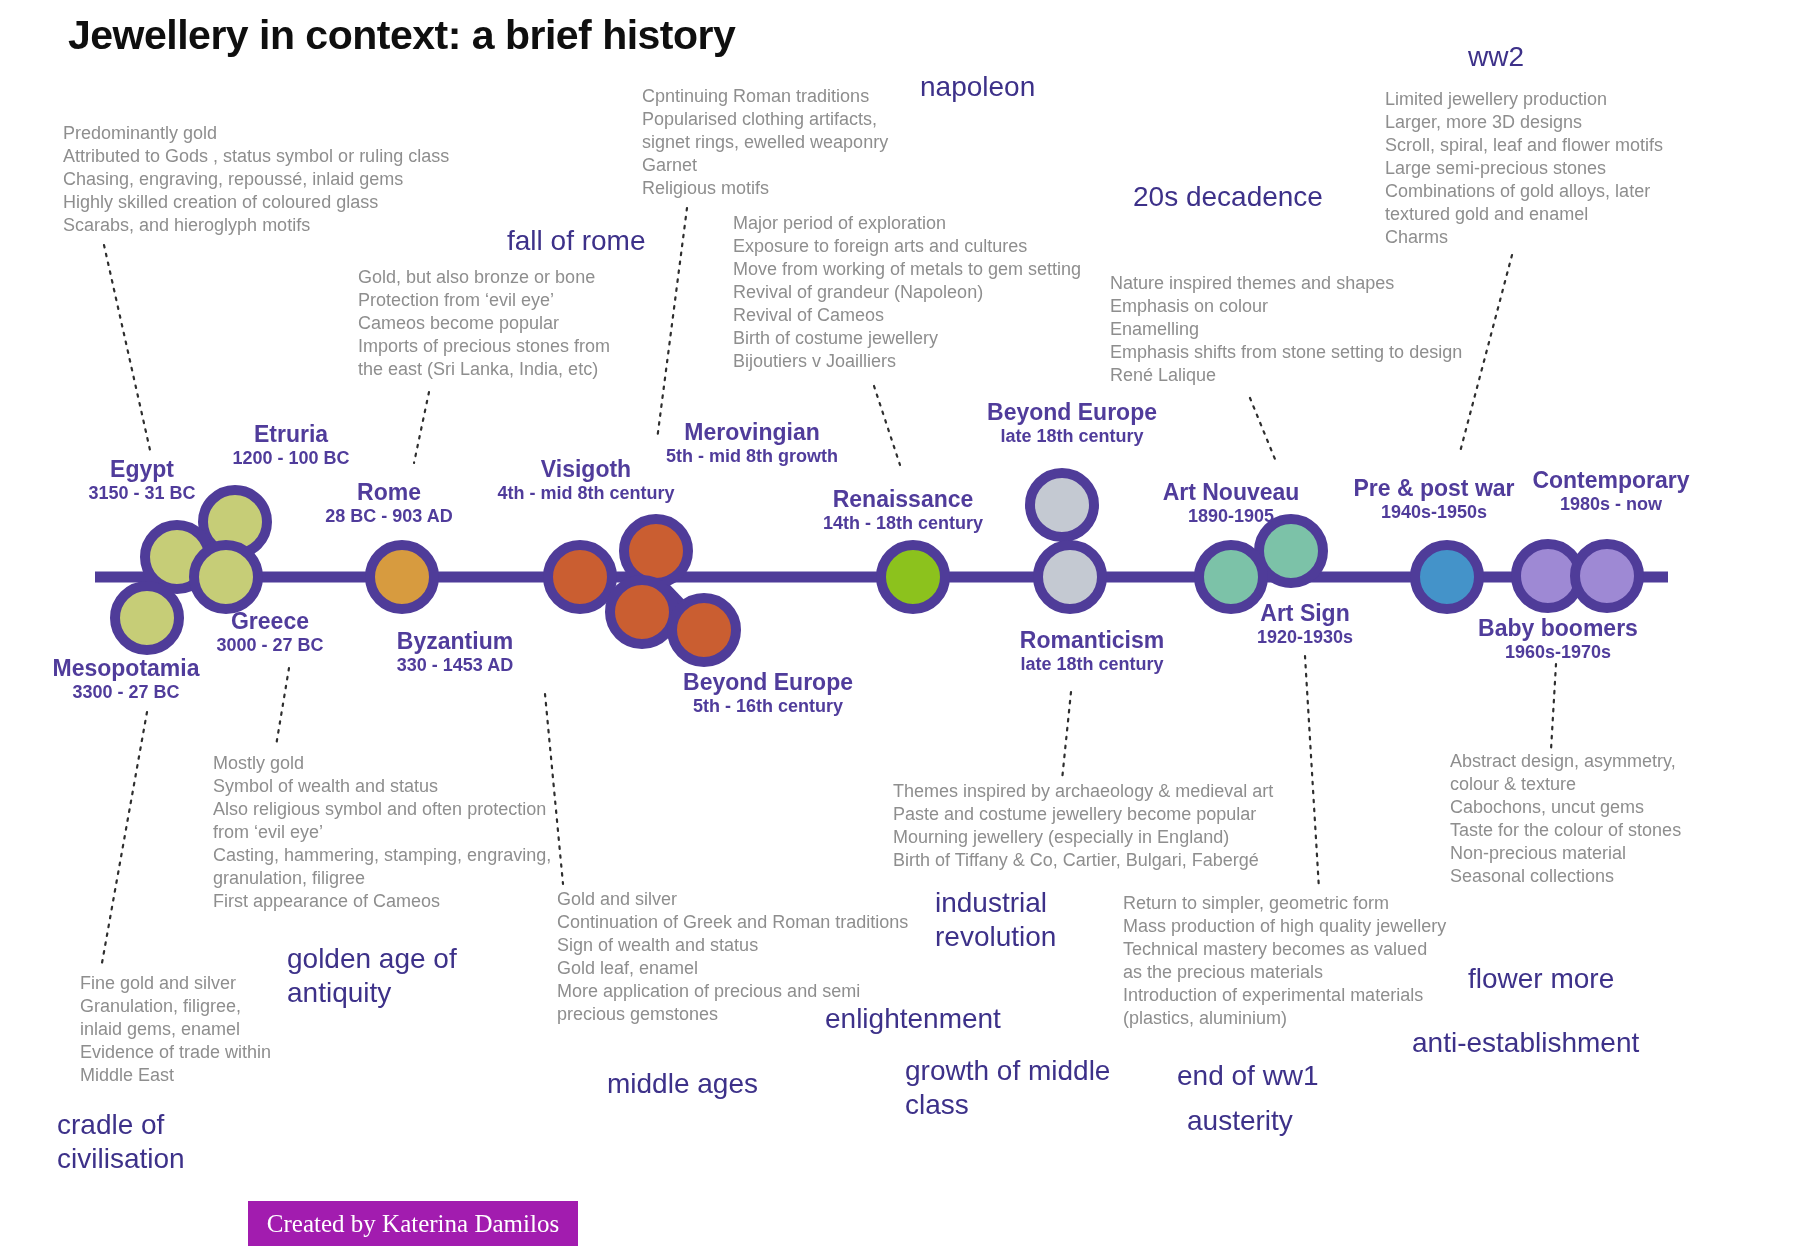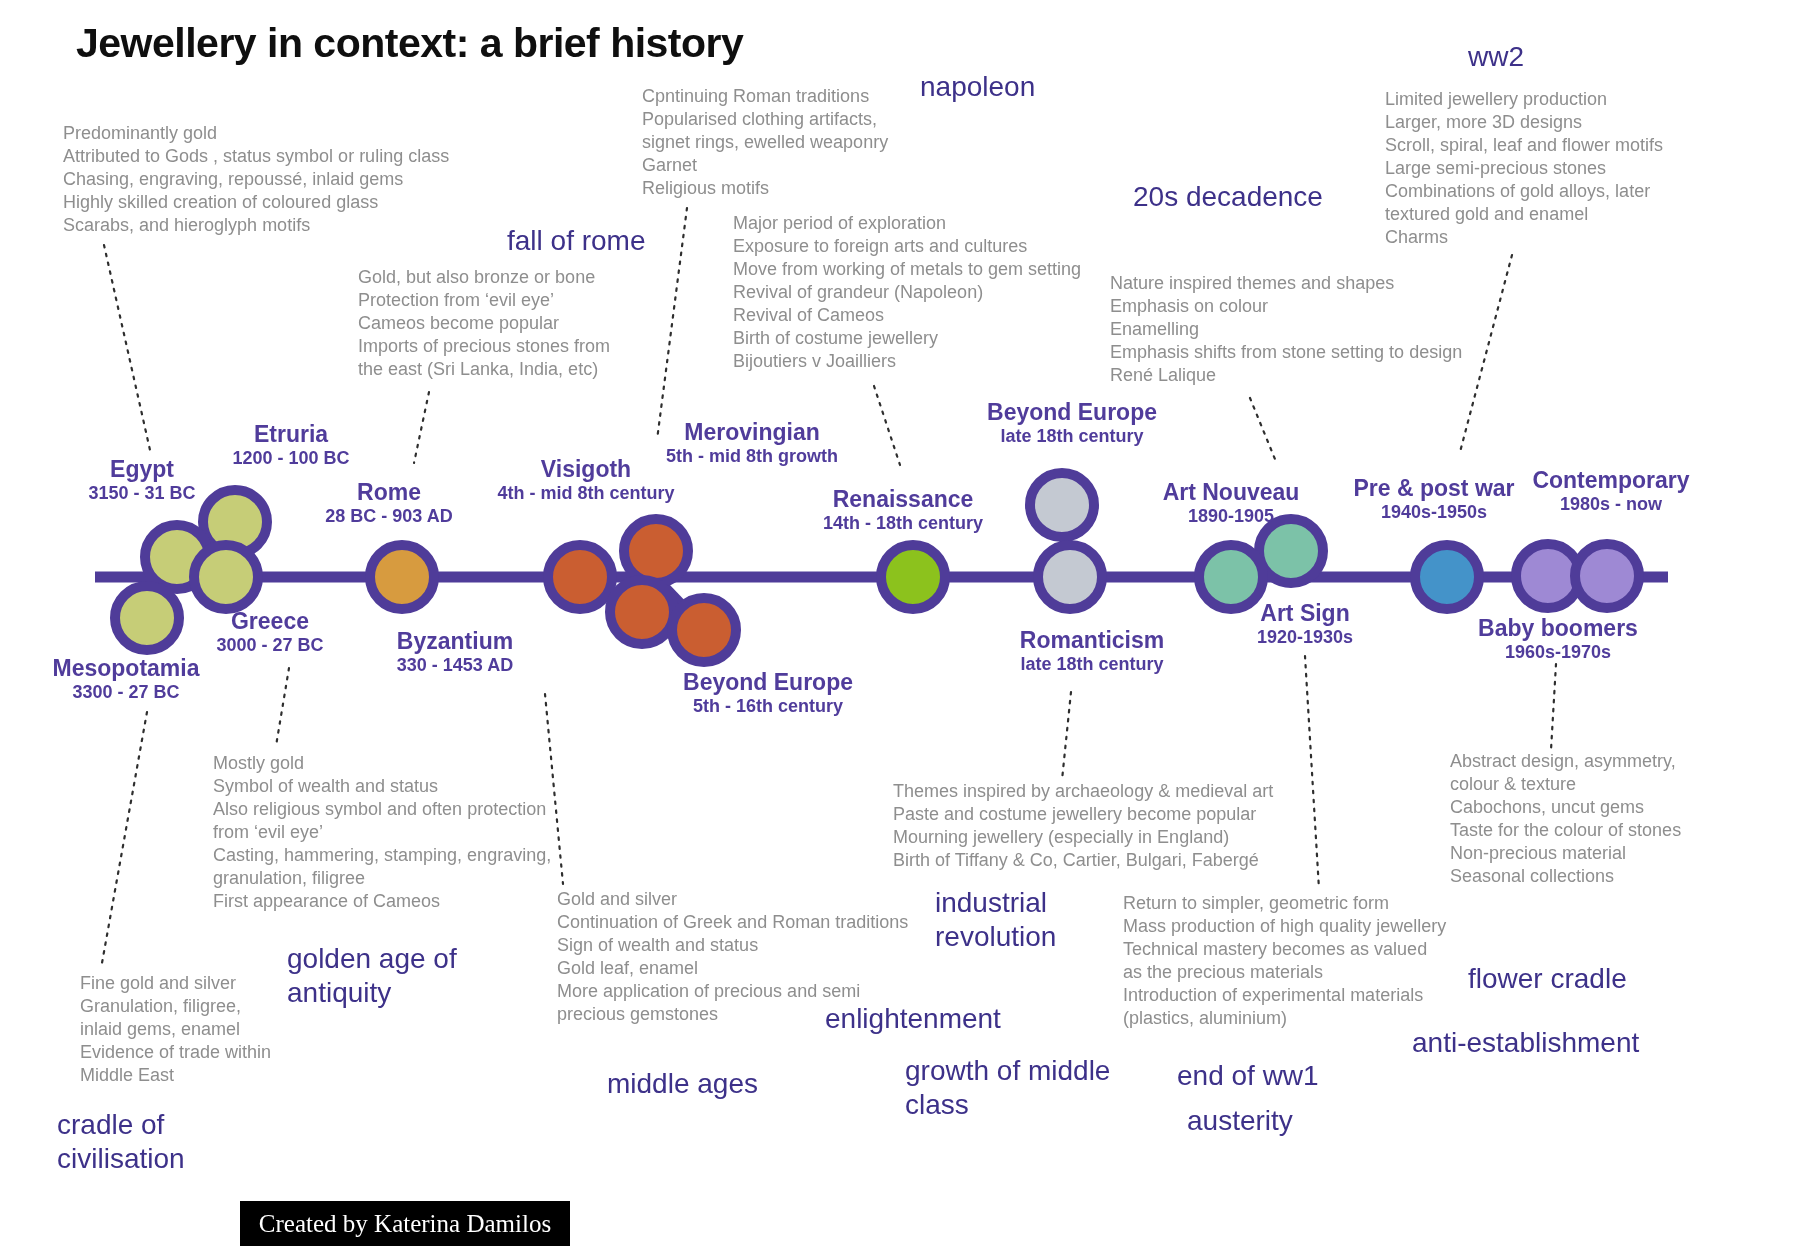--- a/index.html
+++ b/index.html
@@ -1,21 +1,21 @@
 <!DOCTYPE html>
 <html><head>
 <meta charset="utf-8">
 <style>
   html,body{margin:0;padding:0;}
   body{
     width:1800px;height:1246px;background:#ffffff;position:relative;overflow:hidden;
     font-family:"Liberation Sans",sans-serif;
   }
   .title{
-    position:absolute;left:64px;top:8px;margin:12px;
+    position:absolute;left:64px;top:8px;margin:4px;
     font-size:41px;font-weight:bold;color:#0f0f0f;letter-spacing:-0.5px;z-index:4;
   }
   svg.lines{position:absolute;left:0;top:0;z-index:1;pointer-events:none;}
   .node{
     position:absolute;width:54px;height:54px;border-radius:50%;
     border:10px solid #4f3c99;z-index:2;box-sizing:content-box;
   }
   .nodelabel{
     position:absolute;transform:translateX(-50%);text-align:center;
     color:#503c9b;z-index:3;white-space:nowrap;
@@ -24,22 +24,22 @@
   .nodelabel .ndate{font-size:18px;font-weight:bold;line-height:22px;}
   .note{
     position:absolute;color:#8e8e8e;font-size:18px;line-height:23px;
     white-space:pre-line;z-index:3;
   }
   .theme{
     position:absolute;color:#3d3189;font-size:28px;line-height:34px;
     white-space:pre-line;z-index:3;
   }
   .footer-badge{
-    position:absolute;left:240px;top:1201px;width:330px;height:45px;
-    background:#000000;color:#ffffff;z-index:3;
+    position:absolute;left:248px;top:1201px;width:330px;height:45px;
+    background:#a21caf;color:#ffffff;z-index:3;
     font-family:"Liberation Serif",serif;font-size:25px;
     display:flex;align-items:center;justify-content:center;
   }
 </style>
 </head>
 <body>
 
 <h1 class="title">Jewellery in context: a brief history</h1>
 
 <svg class="lines" width="1800" height="1246">
@@ -230,18 +230,18 @@
 <div class="theme" style="left:287px;top:942px">golden age of
 antiquity</div>
 <div class="theme" style="left:607px;top:1067px">middle ages</div>
 <div class="theme" style="left:825px;top:1002px">enlightenment</div>
 <div class="theme" style="left:905px;top:1054px">growth of middle
 class</div>
 <div class="theme" style="left:935px;top:886px">industrial
 revolution</div>
 <div class="theme" style="left:1177px;top:1059px">end of ww1</div>
 <div class="theme" style="left:1187px;top:1104px">austerity</div>
-<div class="theme" style="left:1468px;top:962px">flower cradle</div>
+<div class="theme" style="left:1468px;top:962px">flower more</div>
 <div class="theme" style="left:1412px;top:1026px">anti-establishment</div>
 
 <div class="footer-badge">
   <span>Created by Katerina Damilos</span>
 </div>
 
 </body></html>

